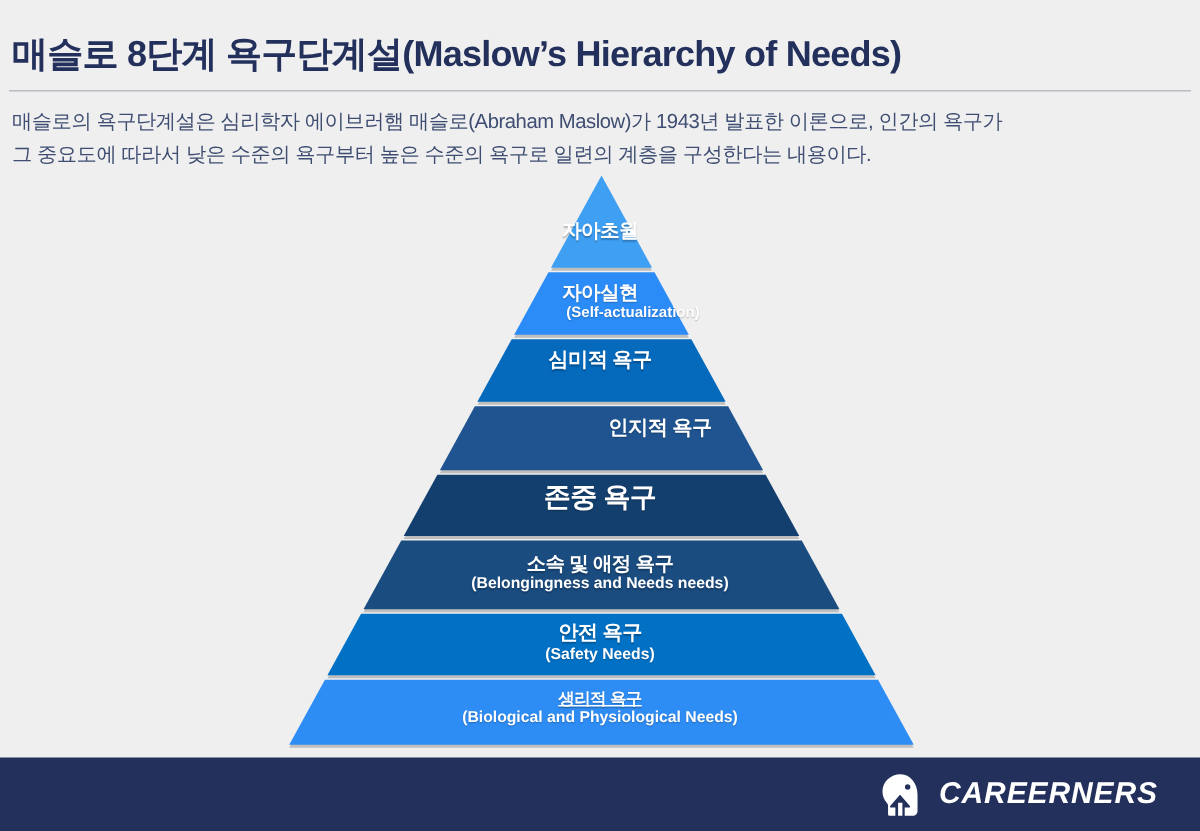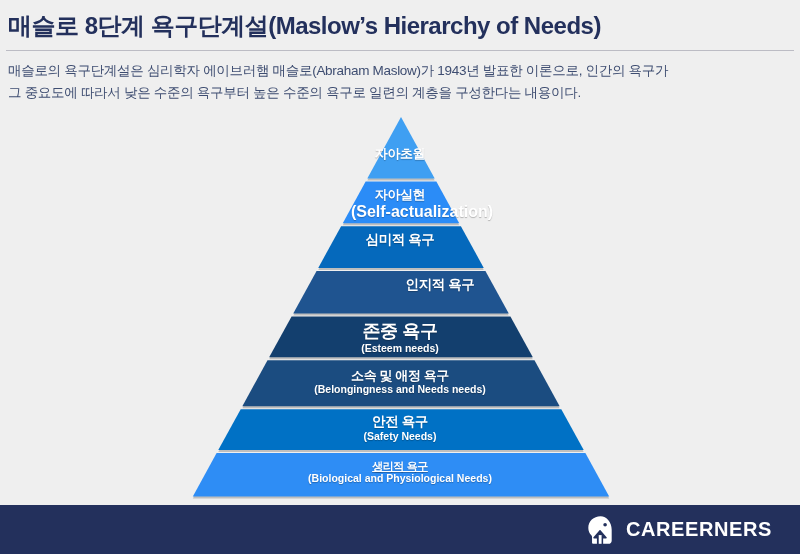--- a/index.html
+++ b/index.html
@@ -8,21 +8,21 @@
     background:#efefef;
     font-family:"Liberation Sans", sans-serif;
     overflow:hidden;
   }
   #root { position:relative; width:800px; height:554px; background:#efefef; }
 
   
   .header { position:absolute; left:0; top:0; width:800px; }
   .title {
     font-size:24px; font-weight:bold; color:#23305c;
-    letter-spacing:-0.5px; padding:10px 0 8px 8px; white-space:nowrap;
+    letter-spacing:-0.5px; padding:10px 0 8px 8px; white-space:nowrap;margin-top:10px;
   }
   .title-rule {
     height:1px; background:#bcbcc4; margin:0 6px 0 6px;
   }
   .desc {
     padding:9px 10px 0 8px;
     font-size:13.5px; color:#3e4d71; line-height:1.62;
     letter-spacing:-0.3px;
   }
 
@@ -45,21 +45,21 @@
 
   
   .footer {
     position:absolute; left:0; bottom:0; width:800px; height:49px;
     background:#23305c; display:flex; align-items:center;
     justify-content:flex-end; padding-right:28px; gap:9px;
   }
   .brand-mark { width:34px; height:34px; flex:none; }
   .brand-text {
     color:#ffffff; font-size:20px; font-weight:bold;
-    letter-spacing:0.6px;
+    font-style:italic; letter-spacing:0.6px;
   }
 </style>
 </head>
 <body>
 
 <div id="root">
 
   <div class="header">
     <div class="title">매슬로 8단계 욕구단계설(Maslow’s Hierarchy of Needs)</div>
     <div class="title-rule"></div>
@@ -87,31 +87,30 @@
         <polygon points="240.70107839780897,409.21956521739133 561.2989216021911,409.21956521739133 583.7336870934612,450.11739130434785 218.26631290653887,450.11739130434785" fill="#0071c5"></polygon>
         <polygon points="216.62064361520027,455.11739130434785 585.3793563847997,455.11739130434785 609.1771653543307,498.5 192.8228346456693,498.5" fill="rgba(130,130,130,0.45)"></polygon>
         <polygon points="216.62064361520027,453.11739130434785 585.3793563847997,453.11739130434785 609.1771653543307,496.5 192.8228346456693,496.5" fill="#2e8df5"></polygon>
       </svg>
     <div id="tier-labels">
         <div class="tier-label" style="top: 147.342px;">
           <span class="tier-ko" style="font-size: 13px;">자아초월</span>
         </div>
         <div class="tier-label" style="top: 188.411px;">
           <span class="tier-ko" style="font-size: 13px;">자아실현</span>
-          <span class="tier-en" style="font-size: 16px; padding-left: 44px;">(Self-actualization)</span>
+          <span class="tier-en" style="font-size: 10px; padding-left: 44px;">(Self-actualization)</span>
         </div>
         <div class="tier-label" style="top: 232.574px;">
           <span class="tier-ko" style="font-size: 13.5px;">심미적 욕구</span>
         </div>
         <div class="tier-label" style="top: 277.715px; margin-left: 40px;">
           <span class="tier-ko" style="font-size: 13.5px;">인지적 욕구</span>
         </div>
         <div class="tier-label" style="top: 322.441px;">
           <span class="tier-ko" style="font-size: 18px;">존중 욕구</span>
-          <span class="tier-en" style="font-size: 10.5px;">(Esteem needs)</span>
         </div>
         <div class="tier-label" style="top: 369.098px;">
           <span class="tier-ko" style="font-size: 13px;">소속 및 애정 욕구</span>
           <span class="tier-en" style="font-size: 10.5px;">(Belongingness and Needs needs)</span>
         </div>
         <div class="tier-label" style="top: 415.206px;">
           <span class="tier-ko" style="font-size: 13.5px;">안전 욕구</span>
           <span class="tier-en" style="font-size: 10.5px;">(Safety Needs)</span>
         </div>
         <div class="tier-label" style="top: 460.346px;">

